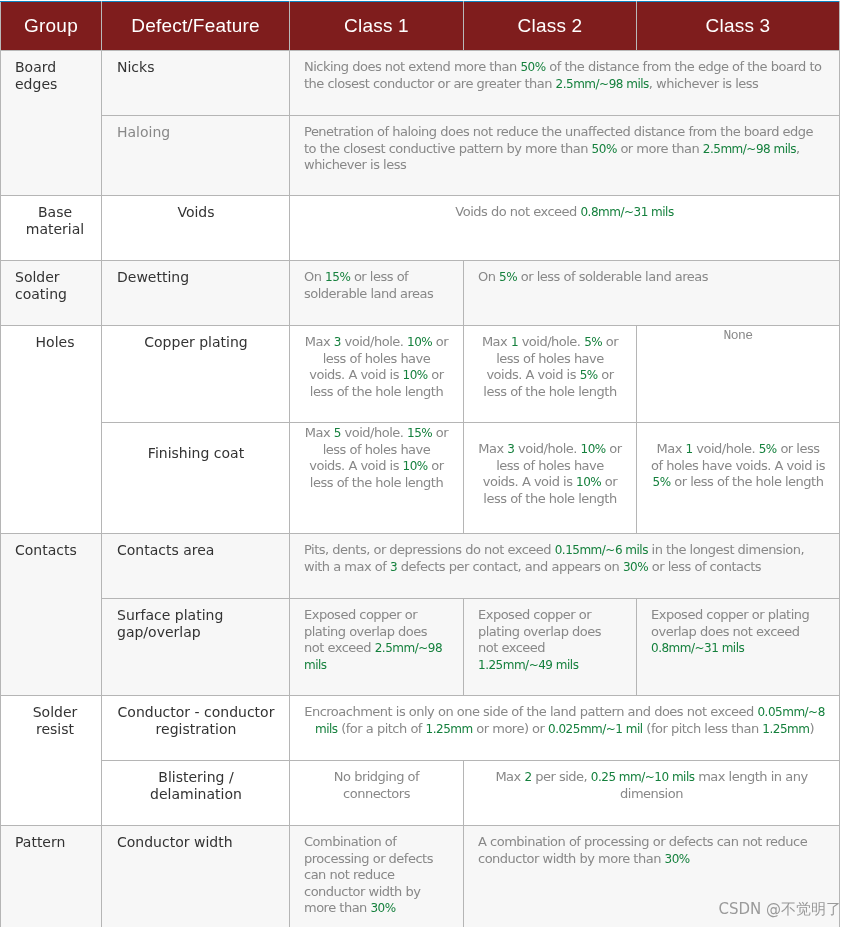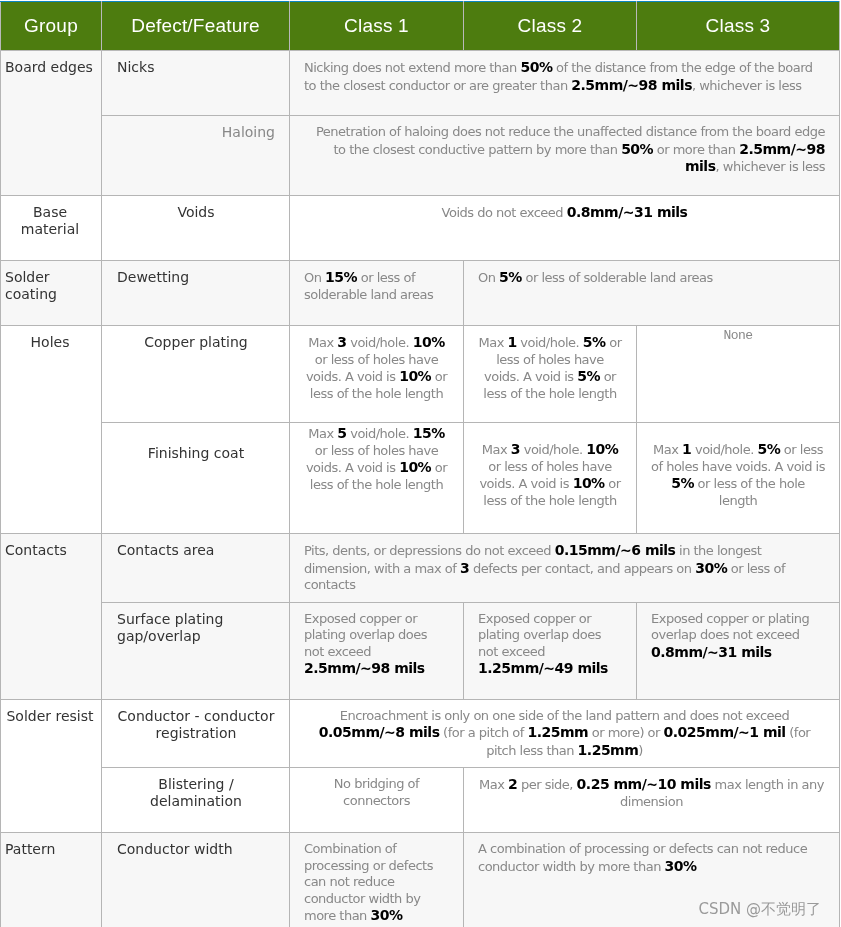--- a/index.html
+++ b/index.html
@@ -5,46 +5,46 @@
   html, body { margin: 0; padding: 0; background: #ffffff; }
   body { width: 841px; height: 927px; overflow: hidden; position: relative;
          font-family: "DejaVu Sans", "Liberation Sans", sans-serif; }
   table { border-collapse: collapse; table-layout: fixed; width: 839px;
           position: absolute; left: 0; top: 1px; }
   col.c-group { width: 101px; }
   col.c-defect { width: 188px; }
   col.c-cls1 { width: 174px; }
   col.c-cls2 { width: 173px; }
   col.c-cls3 { width: 203px; }
-  th { background: #4d7c0f; color: #ffffff; font-weight: normal;
+  th { background: #7f1d1d; color: #ffffff; font-weight: normal;
        font-size: 19px; height: 48px; padding: 0;
        border: 1px solid #b9b9b9; border-top: 1px solid #0c85c2;
        font-family: "Liberation Sans", sans-serif; letter-spacing: 0.2px; }
   td { border: 1px solid #b5b5b5; vertical-align: top;
        padding: 8px 14px 8px 14px; font-size: 13px; line-height: 16.5px;
        color: #888888; font-family: "DejaVu Sans", sans-serif; letter-spacing: -0.5px; }
   td.grp, td.def { color: #333333; font-size: 14px; letter-spacing: 0; line-height: 17px; }
-  td.grp { padding-left: 4px; padding-right: 6px; }
+  td.grp { padding-left: 14px; padding-right: 6px; }
   td.def { padding-left: 15px; margin-top: 8px; }
   td.def.light { color: #888888; }
   tr.shade td { background: #f7f7f7; }
   tr.plain td { background: #ffffff; text-align: center; }
-  b { font-weight: bold; color: #000000; font-size: 14px; }
+  b { font-weight: normal; color: #15803d; font-size: 12px; }
   .r-nicks td { height: 48px; }
-  .r-halo td { height: 63px; text-align: right; }
+  .r-halo td { height: 63px; }
   .r-voids td { height: 48px; }
   .r-dewet td { height: 48px; }
   .r-cu td { height: 80px; }
   .r-fin td { height: 80px; }
   .r-crit td { height: 48px; }
   .r-surf td { height: 80px; }
   .r-conreg td { height: 48px; }
   .r-blist td { height: 48px; }
   .r-cw td { height: 94px; }
-  .watermark { position: absolute; right: 20px; top: 900px; color: #9a9a9a;
+  .watermark { position: absolute; right: 0; top: 900px; color: #9a9a9a;
                font-size: 15px; font-family: "DejaVu Sans", sans-serif; letter-spacing: 0; }
   .none-cell { padding-top: 2px !important; font-family: Liberation Mono, monospace; }
 </style>
 </head>
 <body>
 
 <table>
   <colgroup>
     <col class="c-group">
       <col class="c-defect">

